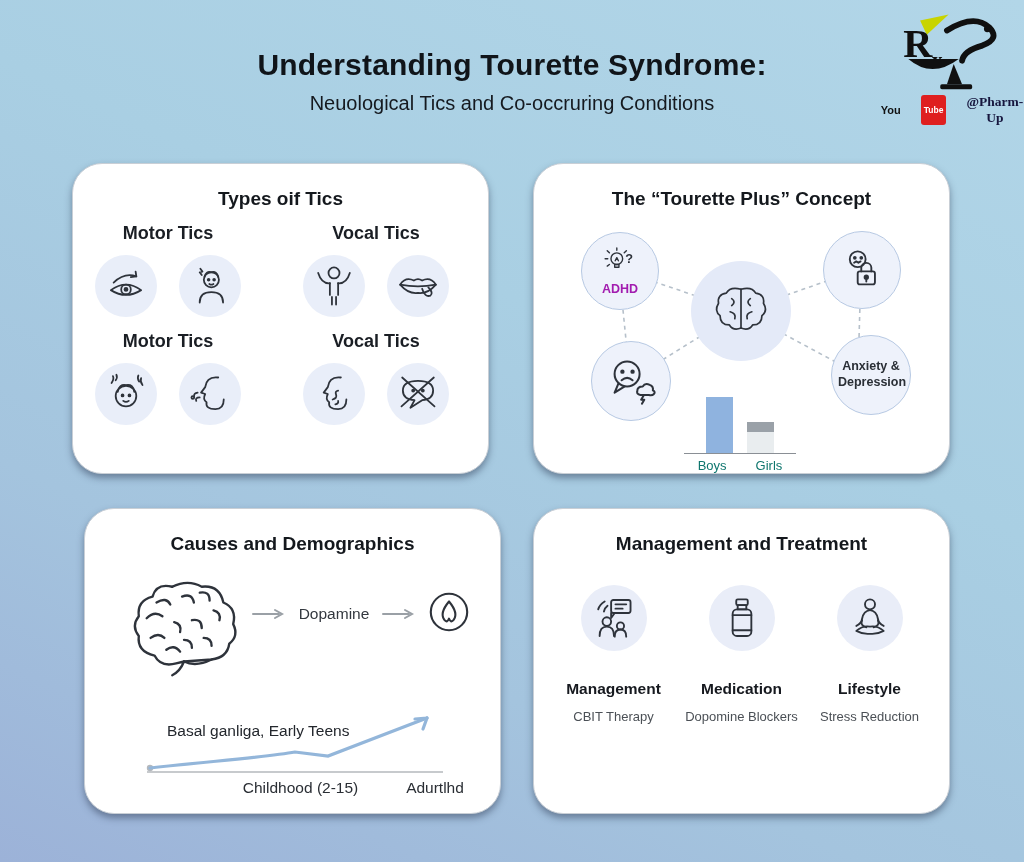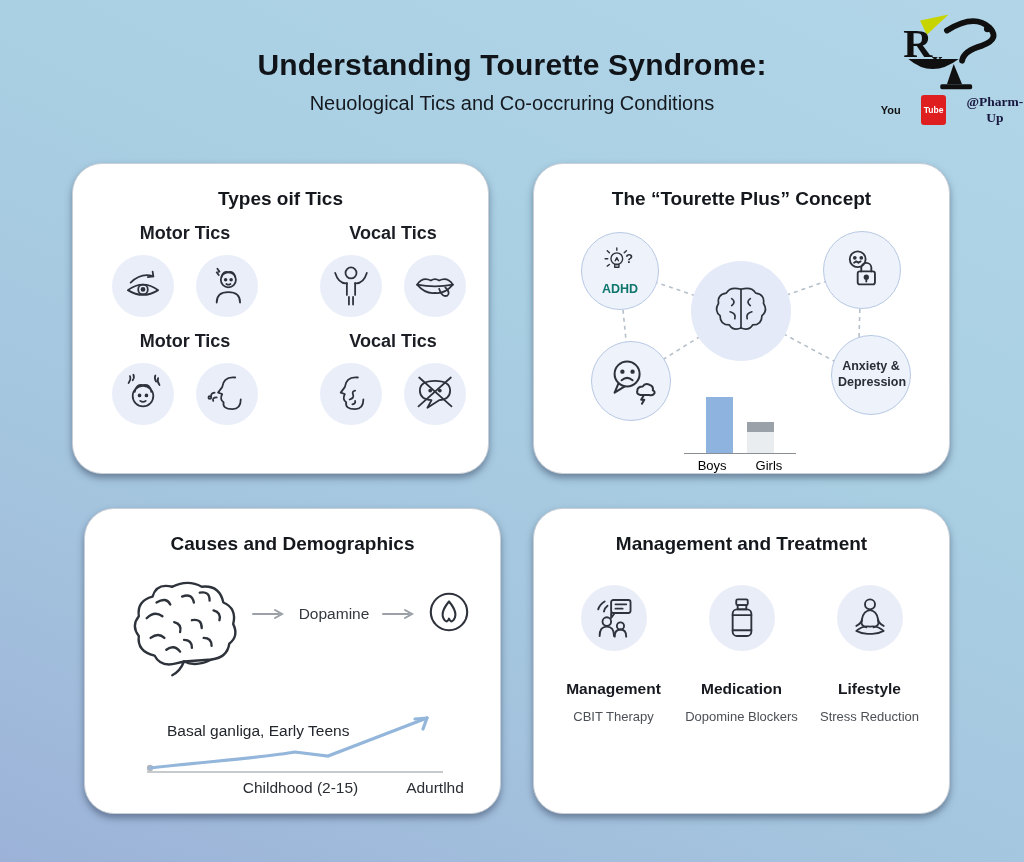--- a/index.html
+++ b/index.html
@@ -22,49 +22,49 @@
 
   .panel{position:absolute;background:#ffffff;border:1px solid #c9cfd6;border-radius:30px;
     box-shadow:0 4px 7px rgba(45,60,85,.5);}
   .p-tl{left:72px;top:163px;width:415px;height:309px;}
   .p-tr{left:533px;top:163px;width:415px;height:309px;}
   .p-bl{left:84px;top:508px;width:415px;height:304px;}
   .p-br{left:533px;top:508px;width:415px;height:304px;}
   .panel-title{text-align:center;font-size:19px;font-weight:600;color:#14181d;margin-top:24px;}
 
   
-  .types-groups{display:flex;justify-content:flex-end;gap:18px;margin-top:13px;}
+  .types-groups{display:flex;justify-content:flex-start;gap:18px;margin-top:13px;}
   .tic-group{width:190px;text-align:center;}
   .tic-group-label{font-size:18px;font-weight:600;color:#1a1e24;margin-bottom:11px;}
   .tic-icons{display:flex;justify-content:space-evenly;}
   .circ{width:62px;height:62px;border-radius:50%;background:#e9eef9;display:flex;align-items:center;justify-content:center;}
   .circ svg{width:44px;height:44px;}
   svg.ico{stroke:#2e333b;fill:none;stroke-width:2.6;stroke-linecap:round;stroke-linejoin:round;}
 
   
   .p-tr{position:absolute;}
   .plus-wrap{position:absolute;inset:0;}
   .conn{position:absolute;left:0;top:0;}
   .node{position:absolute;border-radius:50%;background:#eef2fb;border:1.5px solid #b7c9e3;
     display:flex;flex-direction:column;align-items:center;justify-content:center;text-align:center;}
   .node-center{left:157px;top:97px;width:100px;height:100px;background:#e4eaf8;border:none;}
   .node-adhd{left:47px;top:68px;width:76px;height:76px;}
   .node-lock{left:289px;top:67px;width:76px;height:76px;}
   .node-sad{left:57px;top:177px;width:78px;height:78px;}
   .node-anx{left:297px;top:171px;width:78px;height:78px;}
-  .node-label{font-size:12.5px;font-weight:600;color:#0f766e;margin-top:1px;}
+  .node-label{font-size:12.5px;font-weight:600;color:#a21caf;margin-top:1px;}
   .anx-label{font-size:12.5px;font-weight:600;color:#2a2f36;line-height:1.25;width:66px;}
   .bar-chart{position:absolute;left:150px;top:231px;width:112px;}
   .bars{display:flex;align-items:flex-end;justify-content:center;gap:14px;height:58px;
     border-bottom:1.5px solid #8a8f95;padding:0 4px;}
   .bar-boys{width:27px;height:56px;background:#8fb3df;}
   .bar-girls{width:27px;}
   .bar-girls .cap{height:10px;background:#9aa1a8;}
   .bar-girls .body{height:21px;background:#e9edef;}
-  .bar-labels{display:flex;justify-content:center;gap:29px;margin-top:4px;font-size:13px;color:#000000;}
+  .bar-labels{display:flex;justify-content:center;gap:29px;margin-top:4px;font-size:13px;color:#0f766e;}
 
   
   .p-bl{position:absolute;}
   .causes-brain{position:absolute;left:42px;top:64px;}
   .neuro-row{position:absolute;left:166px;display:flex;align-items:center;gap:9px;height:46px;}
   .nr1{top:82px;} .nr2{top:134px;}
   .neuro-label{font-size:15.5px;color:#33383f;min-width:76px;text-align:center;}
   .sym-circ svg{width:46px;height:46px;}
   .onset-note{position:absolute;left:82px;top:213px;font-size:15.5px;color:#23272d;}
   .trend{position:absolute;left:58px;top:200px;}

